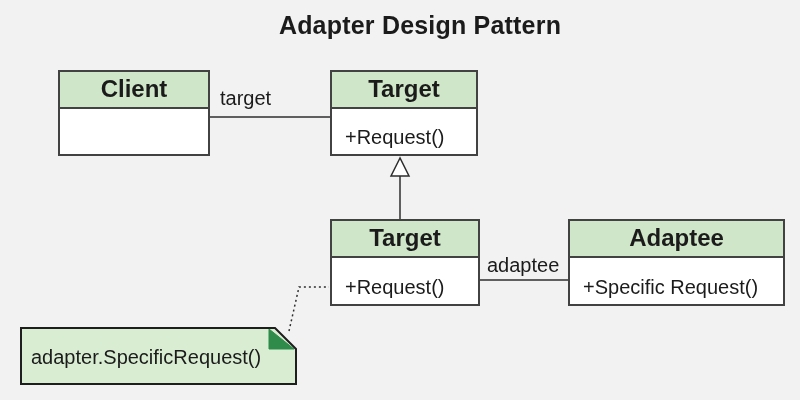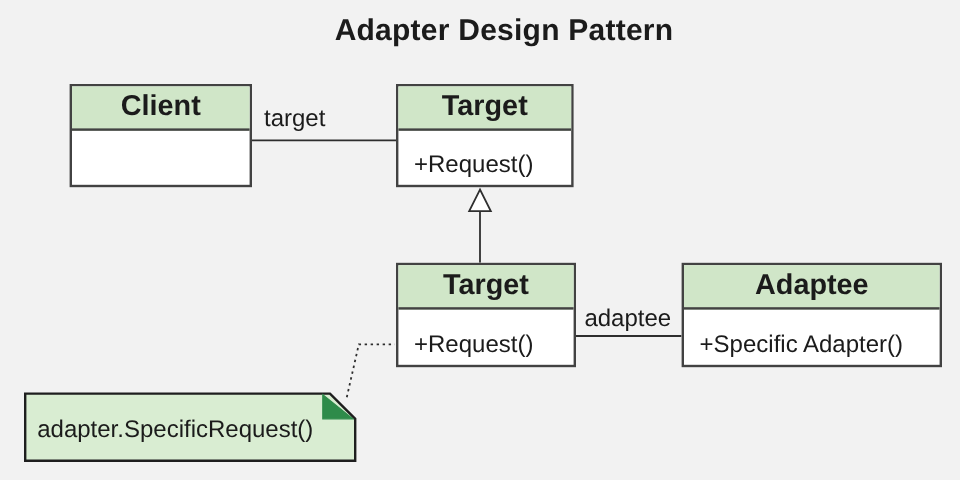--- a/index.html
+++ b/index.html
@@ -127,16 +127,16 @@
     <div class="class-body">+Request()</div>
   </div>
 
   <div class="uml-class" id="box-adapter">
     <div class="class-header">Target</div>
     <div class="class-body">+Request()</div>
   </div>
 
   <div class="uml-class" id="box-adaptee">
     <div class="class-header">Adaptee</div>
-    <div class="class-body">+Specific Adapter()</div>
+    <div class="class-body">+Specific Request()</div>
   </div>
 
 </div>
 
 </body></html>

